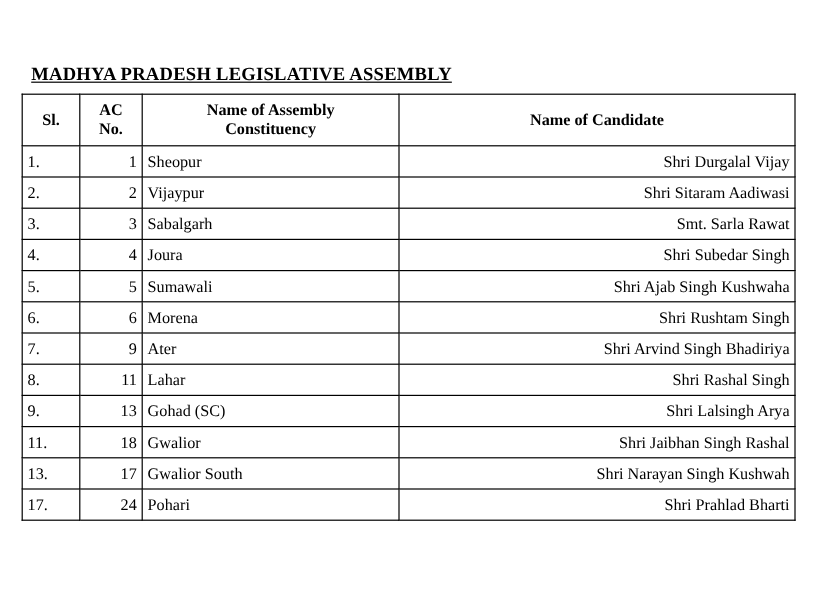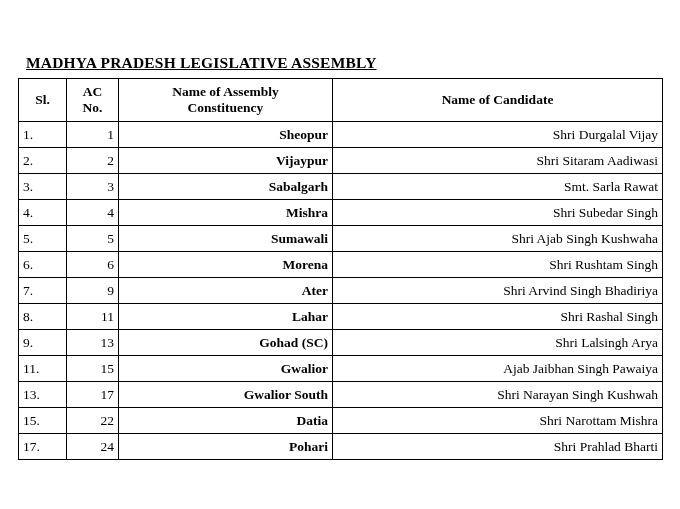--- a/index.html
+++ b/index.html
@@ -59,23 +59,22 @@
 
   td.c-sl {
     text-align: left;
     padding-left: 8px;
   }
   td.c-ac {
     text-align: right;
     padding-right: 8px;
   }
   td.c-name {
-    text-align: right;
+    text-align: left;
     padding-left: 8px;
-    font-weight: bold;
   }
   td.c-cand {
     text-align: right;
     padding-left: 8px;
   }
   tbody tr { height: 26px; }
   .hdr-line2 { display: block; }
 </style>
 </head>
 <body>
@@ -120,21 +119,21 @@
         </tr>
         <tr>
           <td class="c-sl">3.</td>
           <td class="c-ac">3</td>
           <td class="c-name">Sabalgarh</td>
           <td class="c-cand">Smt. Sarla Rawat</td>
         </tr>
         <tr>
           <td class="c-sl">4.</td>
           <td class="c-ac">4</td>
-          <td class="c-name">Mishra</td>
+          <td class="c-name">Joura</td>
           <td class="c-cand">Shri Subedar Singh</td>
         </tr>
         <tr>
           <td class="c-sl">5.</td>
           <td class="c-ac">5</td>
           <td class="c-name">Sumawali</td>
           <td class="c-cand">Shri Ajab Singh Kushwaha</td>
         </tr>
         <tr>
           <td class="c-sl">6.</td>
@@ -155,35 +154,29 @@
           <td class="c-cand">Shri Rashal Singh</td>
         </tr>
         <tr>
           <td class="c-sl">9.</td>
           <td class="c-ac">13</td>
           <td class="c-name">Gohad (SC)</td>
           <td class="c-cand">Shri Lalsingh Arya</td>
         </tr>
         <tr>
           <td class="c-sl">11.</td>
-          <td class="c-ac">15</td>
+          <td class="c-ac">18</td>
           <td class="c-name">Gwalior</td>
-          <td class="c-cand">Ajab Jaibhan Singh Pawaiya</td>
+          <td class="c-cand">Shri Jaibhan Singh Rashal</td>
         </tr>
         <tr>
           <td class="c-sl">13.</td>
           <td class="c-ac">17</td>
           <td class="c-name">Gwalior South</td>
           <td class="c-cand">Shri Narayan Singh Kushwah</td>
-        </tr>
-        <tr>
-          <td class="c-sl">15.</td>
-          <td class="c-ac">22</td>
-          <td class="c-name">Datia</td>
-          <td class="c-cand">Shri Narottam Mishra</td>
         </tr>
         <tr>
           <td class="c-sl">17.</td>
           <td class="c-ac">24</td>
           <td class="c-name">Pohari</td>
           <td class="c-cand">Shri Prahlad Bharti</td>
         </tr>
       </tbody>
   </table>
 

